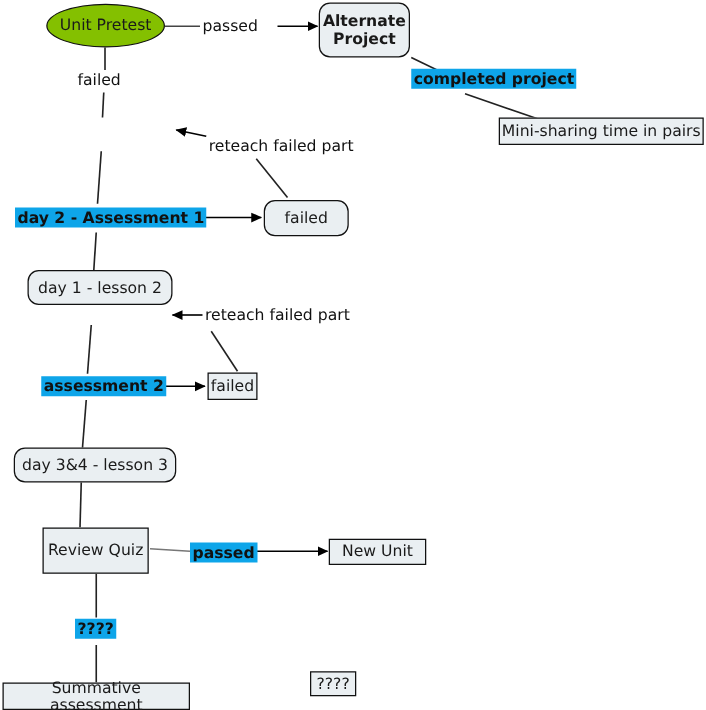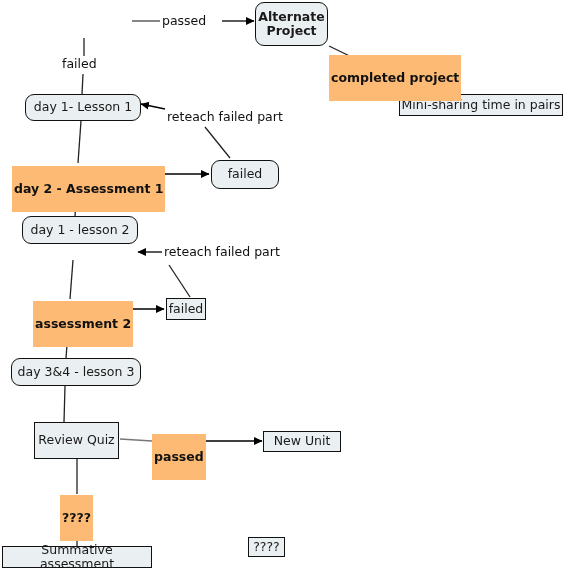--- a/index.html
+++ b/index.html
@@ -32,23 +32,23 @@
   }
 
   .label{
     position:absolute;
     font-size:12.5px;
     color:#111111;
     white-space:nowrap;
     line-height:1.1;
   }
   .label.hl{
-    background:#fdba74;
+    background:#0ea5e9;
     font-weight:bold;
-    padding:16px 2px;
+    padding:1px 2px;
   }
   .label.plainlbl{background:transparent;}
 </style>
 </head>
 <body>
 
 <div id="canvas">
 
   <svg class="edges" viewBox="0 0 565 568">
     <defs>
@@ -84,32 +84,32 @@
 
     <line x1="65" y1="386" x2="64" y2="422" stroke="#222" stroke-width="1.3"></line>
 
     <line x1="120" y1="439" x2="152" y2="441" stroke="#777" stroke-width="1.3"></line>
     <line x1="202" y1="441" x2="262" y2="441" stroke="#000" stroke-width="1.3" marker-end="url(#arrowFill)"></line>
 
     <line x1="77" y1="459" x2="77" y2="494" stroke="#222" stroke-width="1.3"></line>
     <line x1="77" y1="516" x2="77" y2="546" stroke="#222" stroke-width="1.3"></line>
   </svg>
 
+  <div class="node ellipse" style="left:37px;top:3px;width:95px;height:35px;">
+    <span>Unit Pretest</span>
+  </div>
 
   <div class="node rounded" style="left:255px;top:2px;width:73px;height:44px;font-weight:bold;">
     <span>Alternate Project</span>
   </div>
 
   <div class="node square" style="left:399px;top:94px;width:164px;height:22px;">
     <span>Mini-sharing time in pairs</span>
   </div>
 
-  <div class="node rounded" style="left:25px;top:94px;width:116px;height:27px;">
-    <span>day 1- Lesson 1</span>
-  </div>
 
   <div class="node rounded" style="left:211px;top:160px;width:68px;height:29px;">
     <span>failed</span>
   </div>
 
   <div class="node rounded" style="left:22px;top:216px;width:116px;height:28px;align-items:center;">
     <span>day 1 - lesson 2</span>
   </div>
 
   <div class="node square" style="left:166px;top:298px;width:40px;height:22px;">

